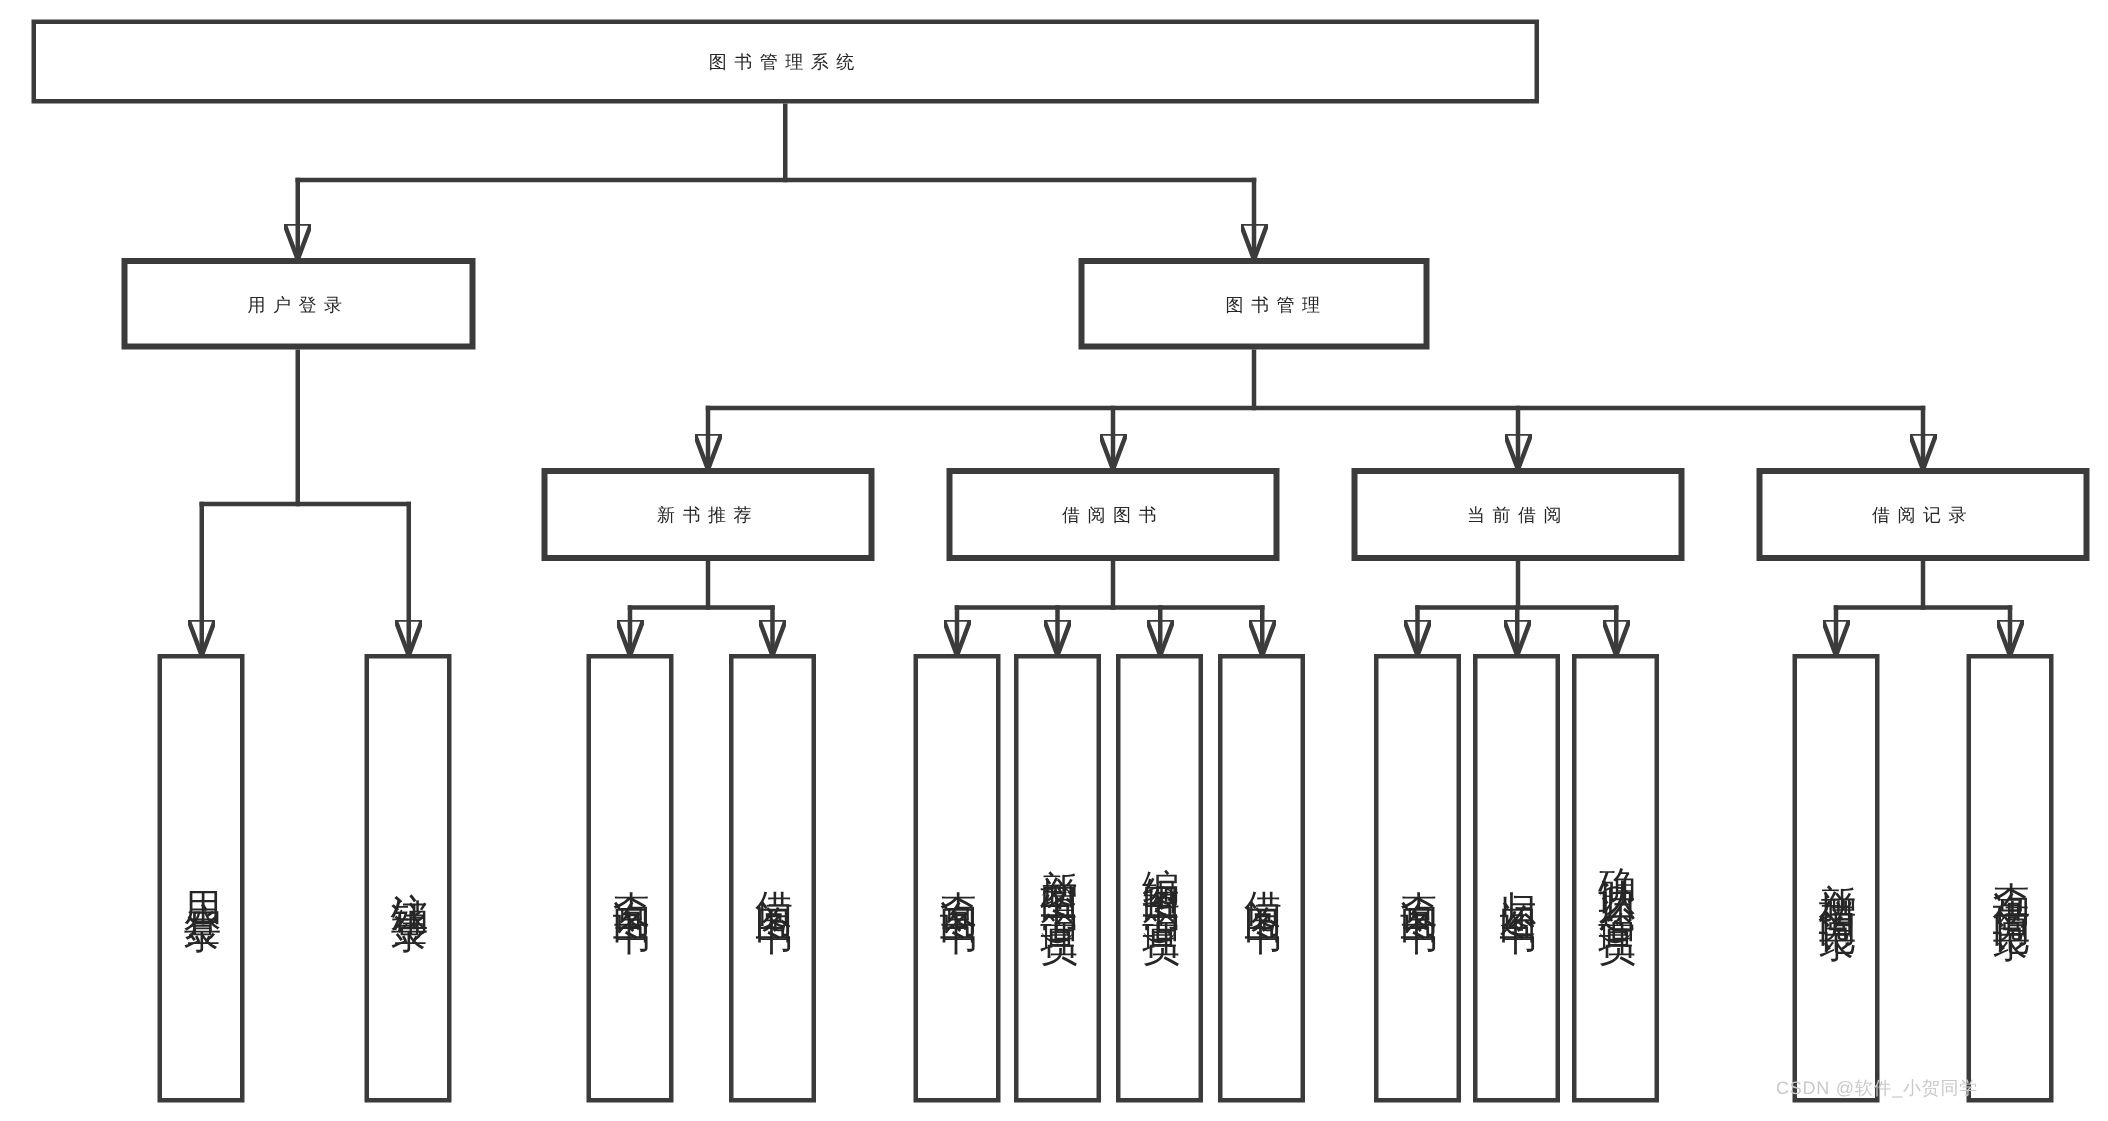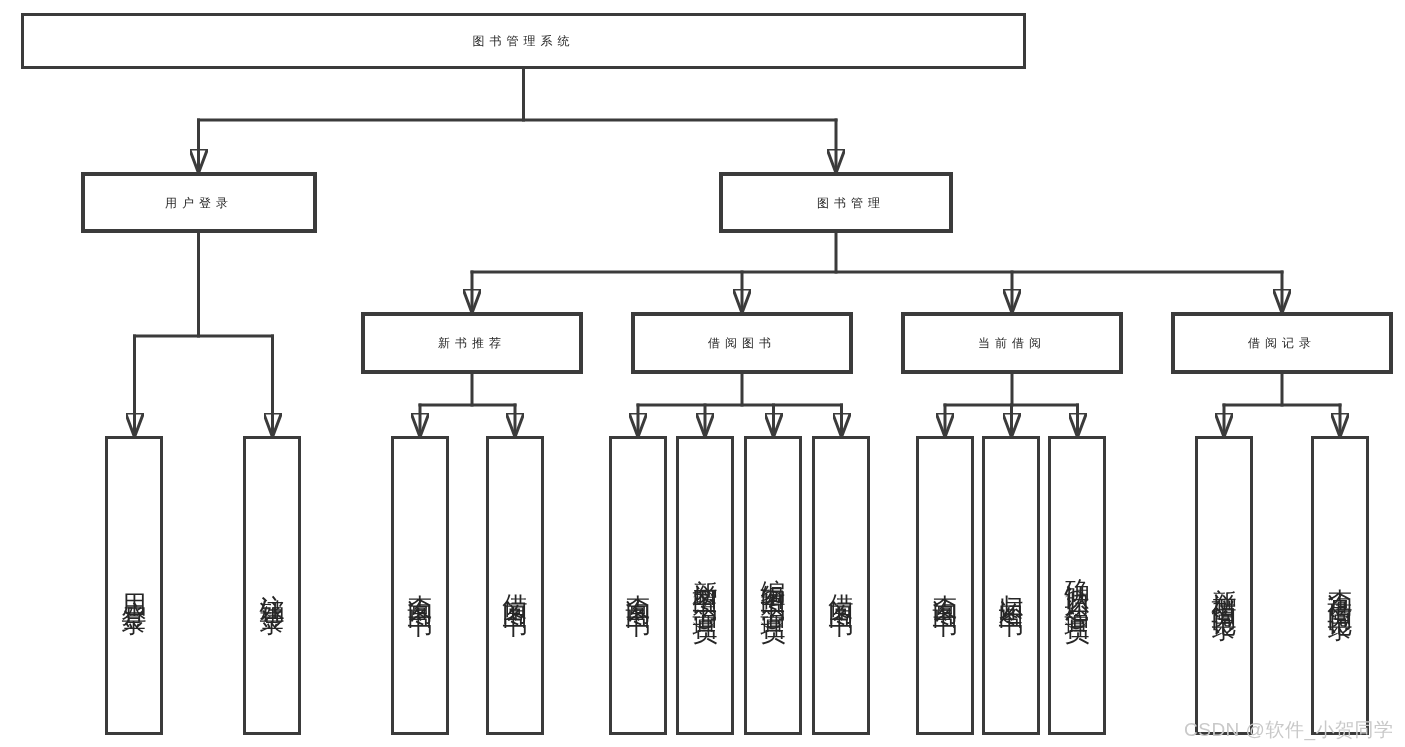--- a/index.html
+++ b/index.html
@@ -45,21 +45,21 @@
     text-orientation: mixed;
     font-size: 25px;
     letter-spacing: 6px;
     line-height: 1;
     white-space: nowrap;
   }
   .watermark {
     position: absolute;
     left: 1184px;
     top: 717px;
-    font-size: 19px;
+    font-size: 12px;
     color: var(--watermark, #c9c9c9);
     white-space: nowrap;
     z-index: 5;
     letter-spacing: 0.5px;
   }
 </style>
 </head>
 <body>
 
 <div id="canvas">

